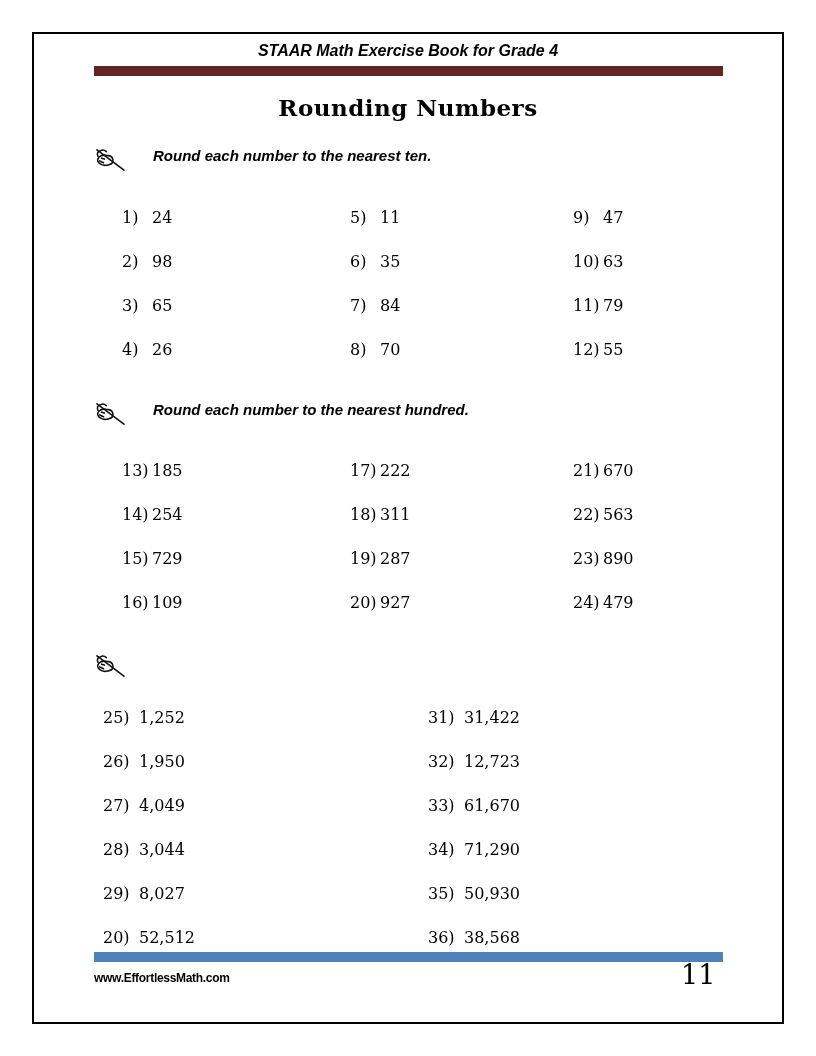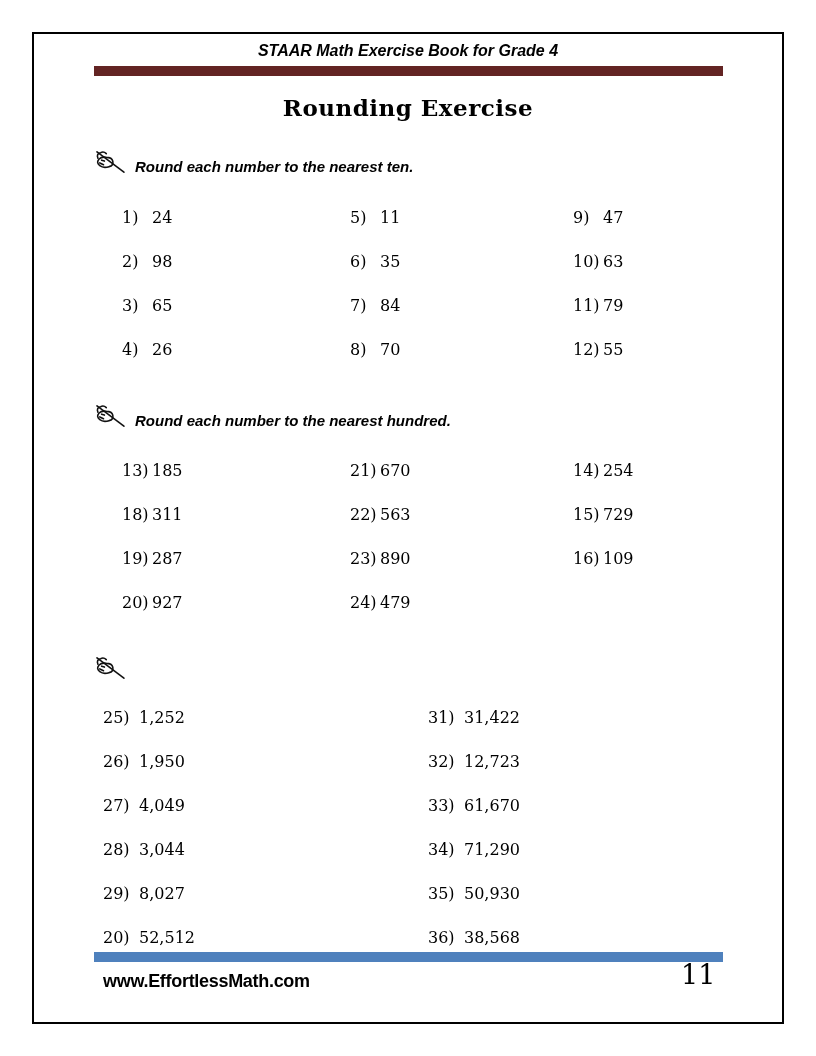--- a/index.html
+++ b/index.html
@@ -20,54 +20,54 @@
   .page-title {
     position:absolute; top:94px; left:0; right:0; margin:0; text-align:center;
     font-family:"DejaVu Serif", serif; font-weight:bold; font-size:23px; letter-spacing:0.5px;
   }
 
   .section { position:absolute; left:0; right:0; }
   #sec1 { top:147px; }
   #sec2 { top:401px; }
   #sec3 { top:653px; }
 
-  .instruction-row { display:flex; align-items:flex-end; gap:9px; margin-left:94px; height:28px; }
+  .instruction-row { display:flex; align-items:flex-start; gap:27px; margin-left:94px; height:28px; }
   .icon-wrap { width:32px; height:26px; flex:none; }
   .icon-wrap svg { width:32px; height:26px; display:block; }
   .instruction-text {
     font-family:"Liberation Sans", sans-serif; font-style:italic; font-weight:bold; font-size:15px;
   }
 
   .grid { display:grid; }
   .grid-3 { margin-left:122px; grid-template-columns:228px 223px 1fr; }
   .grid-2 { margin-left:103px; grid-template-columns:325px 1fr; }
   #sec1 .grid { margin-top:20px; }
   #sec2 .grid { margin-top:19px; }
   #sec3 .grid { margin-top:14px; }
 
   .item { height:44px; display:flex; align-items:center; font-size:16px; }
   .item .num { display:inline-block; width:30px; flex:none; }
   .grid-2 .item .num { width:36px; }
 
   .footer-rule { position:absolute; left:94px; top:952px; width:629px; height:10px; background:#4f81bd; }
   .website {
     position:absolute; left:94px; top:971px;
-    font-family:"Liberation Sans", sans-serif; font-weight:bold; font-size:18px; letter-spacing:-0.3px;margin-left:9px;
+    font-family:"Liberation Sans", sans-serif; font-weight:bold; font-size:12px; letter-spacing:-0.3px;
   }
   .page-number { position:absolute; left:681px; top:959px; font-family:"DejaVu Serif", serif; font-size:27px; }
 </style>
 </head>
 <body>
 
 <div class="page">
   <div class="page-border"></div>
 
   <div class="running-head">STAAR Math Exercise Book for Grade 4</div>
   <div class="header-rule" style="background: rgb(99, 36, 35);"></div>
-  <h1 class="page-title">Rounding Exercise</h1>
+  <h1 class="page-title">Rounding Numbers</h1>
 
   <section class="section" id="sec1">
     <div class="instruction-row">
       <span class="icon-wrap">
         <svg viewBox="0 0 34 28" fill="none" stroke="#111" stroke-width="1.7" stroke-linecap="round">
           <path d="M4 10 Q2 5 7 4 Q10 2 13 5"></path>
           <path d="M5 11 Q2 15 6 18 Q10 21 16 19 Q21 18 20 13 Q19 9 13 9 Q8 8 5 11 Z"></path>
           <path d="M6 15 l4 2 M8 12 l3 1"></path>
           <line x1="3" y1="3" x2="32" y2="25"></line>
         </svg>
@@ -137,20 +137,24 @@
         </svg>
       </span>
       <span class="instruction-text">Round each number to the nearest hundred.</span>
     </div>
     <div class="grid grid-3">
       <div class="item">
           <span class="num">13)</span>
           <span class="val">185</span>
         </div>
       <div class="item">
+          <span class="num">17)</span>
+          <span class="val">222</span>
+        </div>
+      <div class="item">
           <span class="num">21)</span>
           <span class="val">670</span>
         </div>
       <div class="item">
           <span class="num">14)</span>
           <span class="val">254</span>
         </div>
       <div class="item">
           <span class="num">18)</span>
           <span class="val">311</span>

